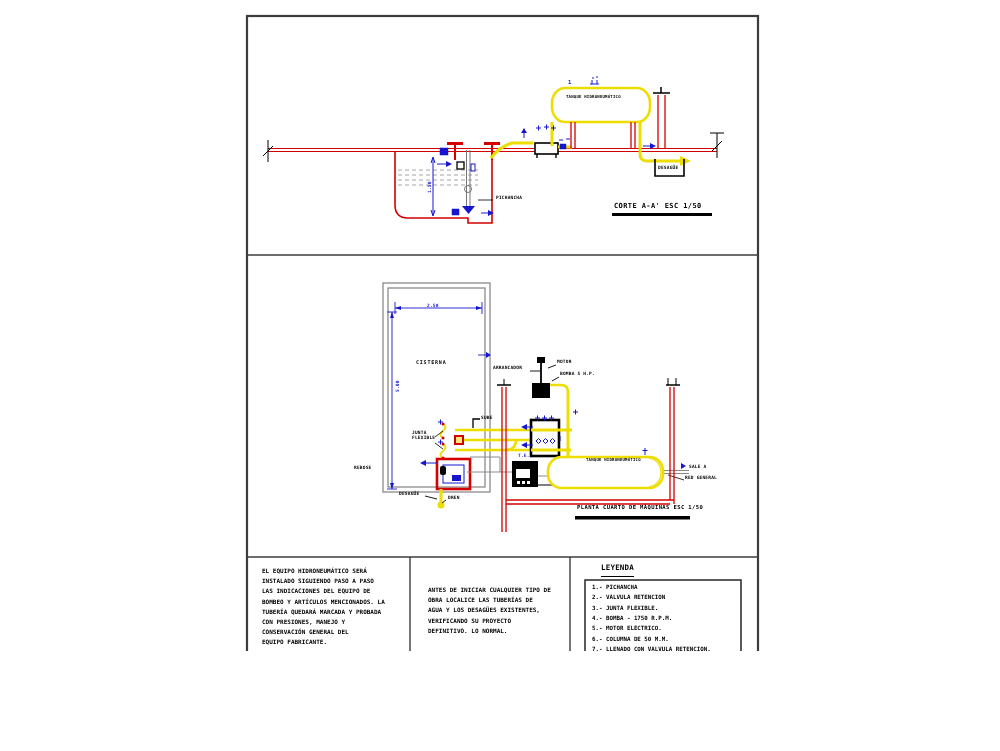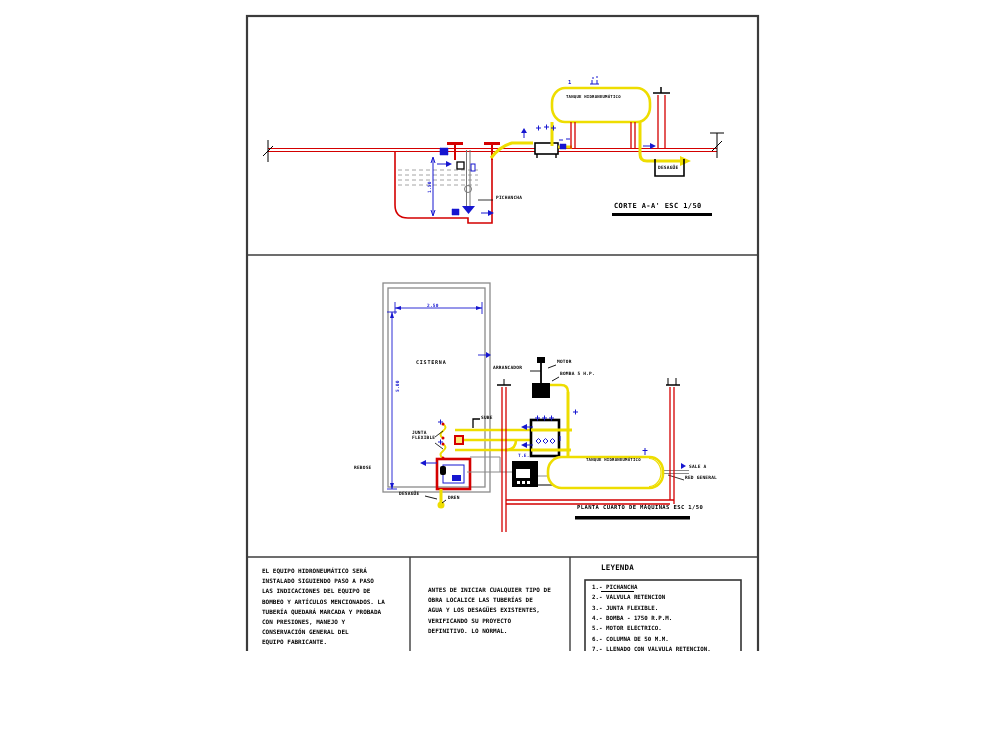--- a/index.html
+++ b/index.html
@@ -5,21 +5,21 @@
   html,body{margin:0;padding:0;background:#ffffff;}
   .page{position:relative;width:1000px;height:651px;background:#ffffff;overflow:hidden;
         font-family:"DejaVu Sans Mono", monospace;}
   svg.art{position:absolute;left:0;top:0;}
   .lbl{position:absolute;color:#000;font-weight:bold;line-height:1.05;white-space:pre-line;
        letter-spacing:0.2px;}
   .blue{color:#1616d0;}
   .rot{transform:rotate(-90deg);transform-origin:left top;}
   .title{letter-spacing:0.4px;}
   .note{font-size:6px;line-height:10.2px;letter-spacing:0px;font-weight:bold;color:#000;}
-  .legend-title{font-size:7.5px;border-bottom:1.5px solid #000;padding-bottom:19px;text-align:right;}
+  .legend-title{font-size:7.5px;border-bottom:1.5px solid #000;padding-bottom:4px;text-align:right;}
   .legend-list{position:absolute;left:592px;top:584px;width:146px;margin:0;padding:0;
                list-style:none;font-size:5.8px;font-weight:bold;color:#000;}
   .legend-list li{height:10.35px;overflow:hidden;white-space:nowrap;}
 </style>
 </head>
 <body>
 
 <div class="page">
 
 <svg class="art" width="1000" height="751" viewBox="0 0 1000 751">

